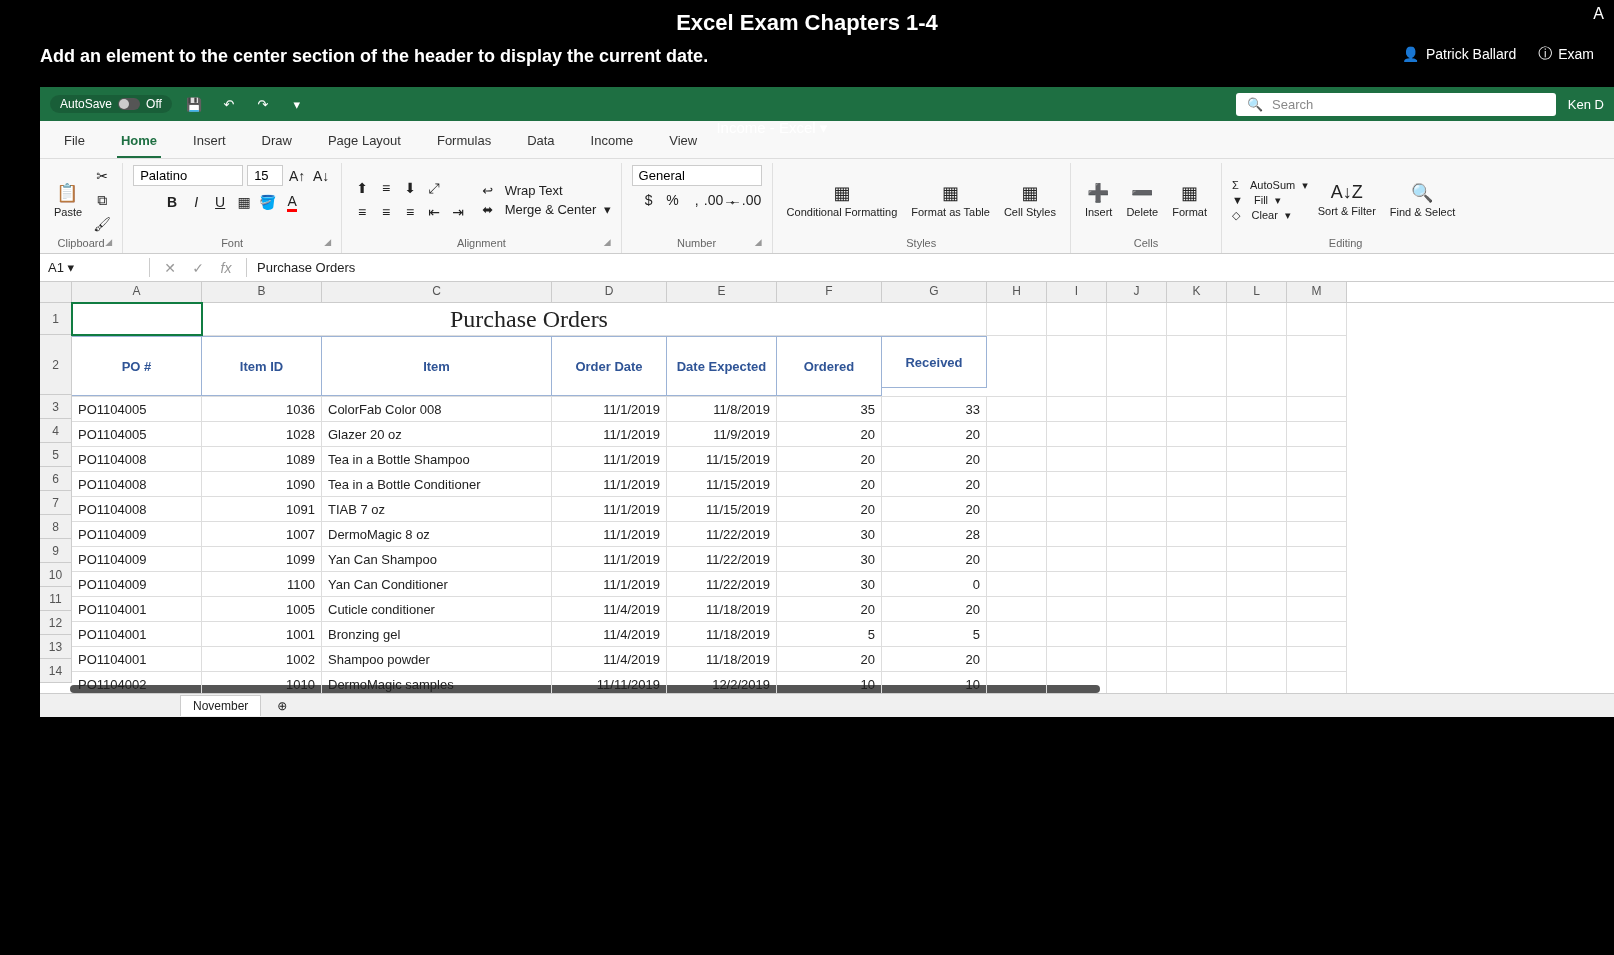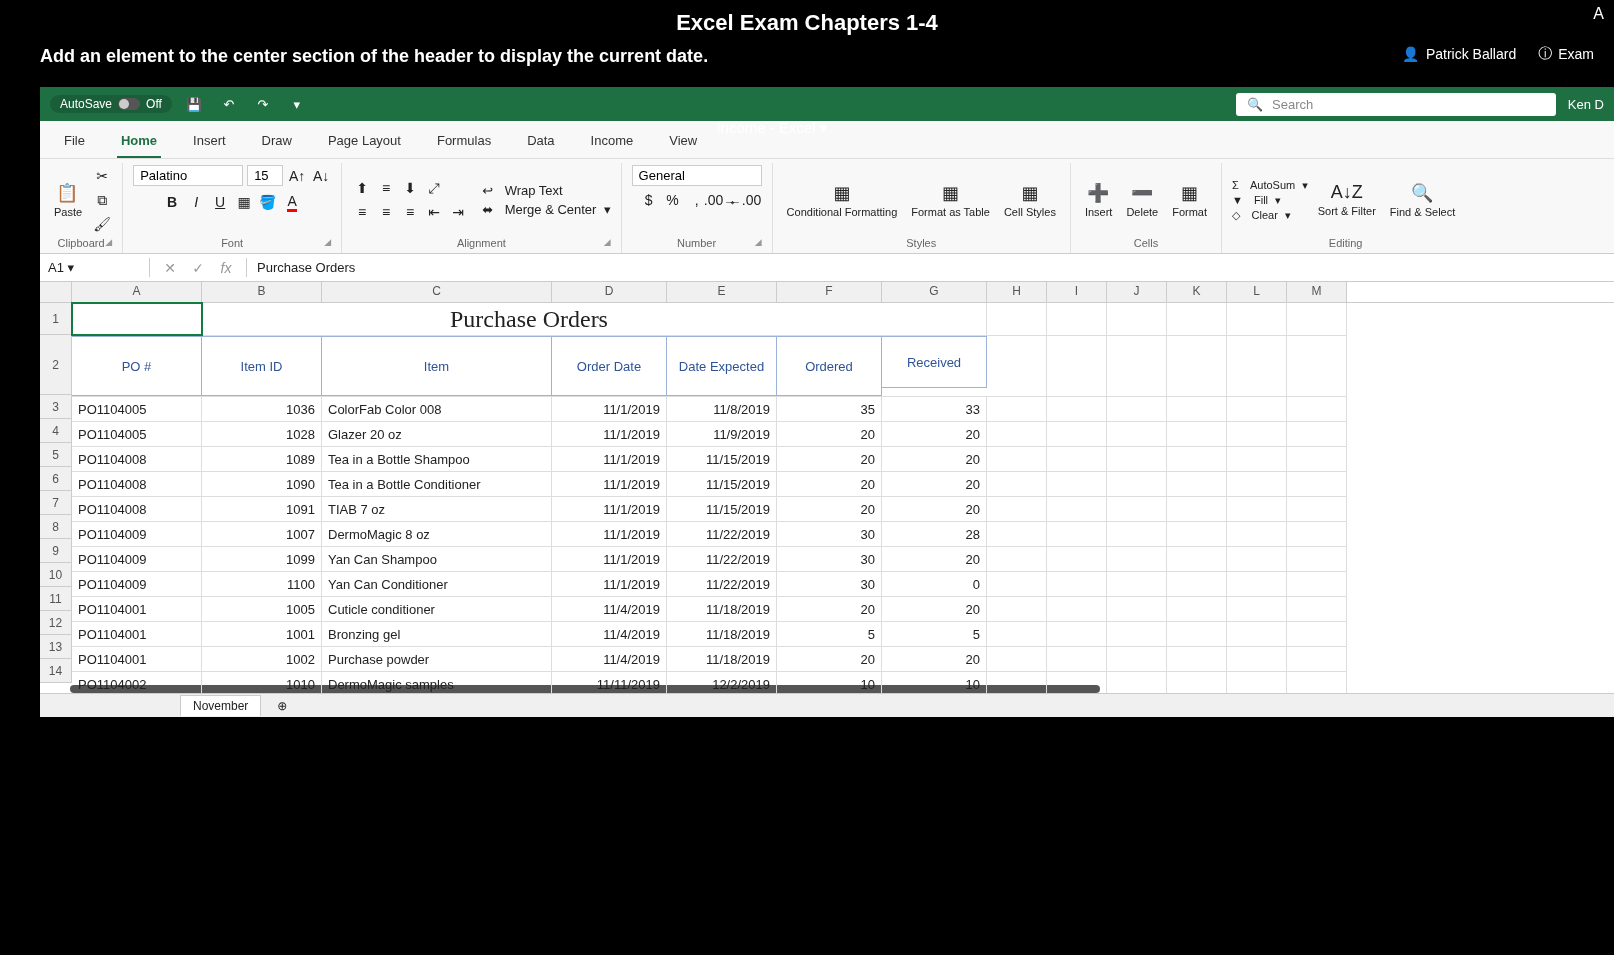--- a/index.html
+++ b/index.html
@@ -48,21 +48,21 @@
 .corner { width: 32px; height: 20px; border-right: 1px solid #ccc; background: #f0f0f0; }
 .colh { border-right: 1px solid #ccc; background: #f0f0f0; text-align: center; font-size: 12px; color: #555; padding: 2px 0; height: 20px; }
 .grid-body { display: flex; }
 .row-headers { display: flex; flex-direction: column; }
 .rowh { width: 32px; border-right: 1px solid #ccc; border-bottom: 1px solid #ccc; background: #f0f0f0; text-align: center; font-size: 12px; color: #555; display: flex; align-items: center; justify-content: center; }
 .cells { position: relative; }
 .cell-row { display: flex; border-bottom: 1px solid #ddd; }
 .cell { border-right: 1px solid #ddd; padding: 2px 6px; font-size: 13px; display: flex; align-items: center; overflow: hidden; white-space: nowrap; }
 .cell.num { justify-content: flex-end; }
 .merged-title { font-family: 'Palatino', 'Times New Roman', serif; font-size: 24px; justify-content: center; }
-.hdr-cell { color: #2f5496; font-weight: normal; justify-content: center; }
+.hdr-cell { color: #2f5496; font-weight: bold; justify-content: center; }
 .selected { outline: 2px solid #107c41; outline-offset: -1px; }
 .hscroll { height: 8px; background: #555; width: 1030px; margin-left: 30px; margin-top: -12px; border-radius: 4px; }
 
 .sheet-tabs { display: flex; align-items: center; background: #f0f0f0; border-top: 1px solid #ccc; height: 24px; padding-left: 140px; gap: 16px; font-size: 12px; }
 .sheet-tab { padding: 3px 12px; background: #fff; border: 1px solid #ccc; border-bottom: none; }
 </style>
 </head>
 <body>
 
 <div class="exam-header">
@@ -466,21 +466,21 @@
             <div class="cell " style="width: 60px; height: 24px;"></div>
             <div class="cell " style="width: 60px; height: 24px;"></div>
             <div class="cell " style="width: 60px; height: 24px;"></div>
             <div class="cell " style="width: 60px; height: 24px;"></div>
             <div class="cell " style="width: 60px; height: 24px;"></div>
             <div class="cell " style="width: 60px; height: 24px;"></div>
           </div>
           <div class="cell-row">
             <div class="cell " style="width: 130px; height: 24px;">PO1104001</div>
             <div class="cell num" style="width: 120px; height: 24px;">1002</div>
-            <div class="cell " style="width: 230px; height: 24px;">Purchase powder</div>
+            <div class="cell " style="width: 230px; height: 24px;">Shampoo powder</div>
             <div class="cell num" style="width: 115px; height: 24px;">11/4/2019</div>
             <div class="cell num" style="width: 110px; height: 24px;">11/18/2019</div>
             <div class="cell num" style="width: 105px; height: 24px;">20</div>
             <div class="cell num" style="width: 105px; height: 24px;">20</div>
             <div class="cell " style="width: 60px; height: 24px;"></div>
             <div class="cell " style="width: 60px; height: 24px;"></div>
             <div class="cell " style="width: 60px; height: 24px;"></div>
             <div class="cell " style="width: 60px; height: 24px;"></div>
             <div class="cell " style="width: 60px; height: 24px;"></div>
             <div class="cell " style="width: 60px; height: 24px;"></div>

